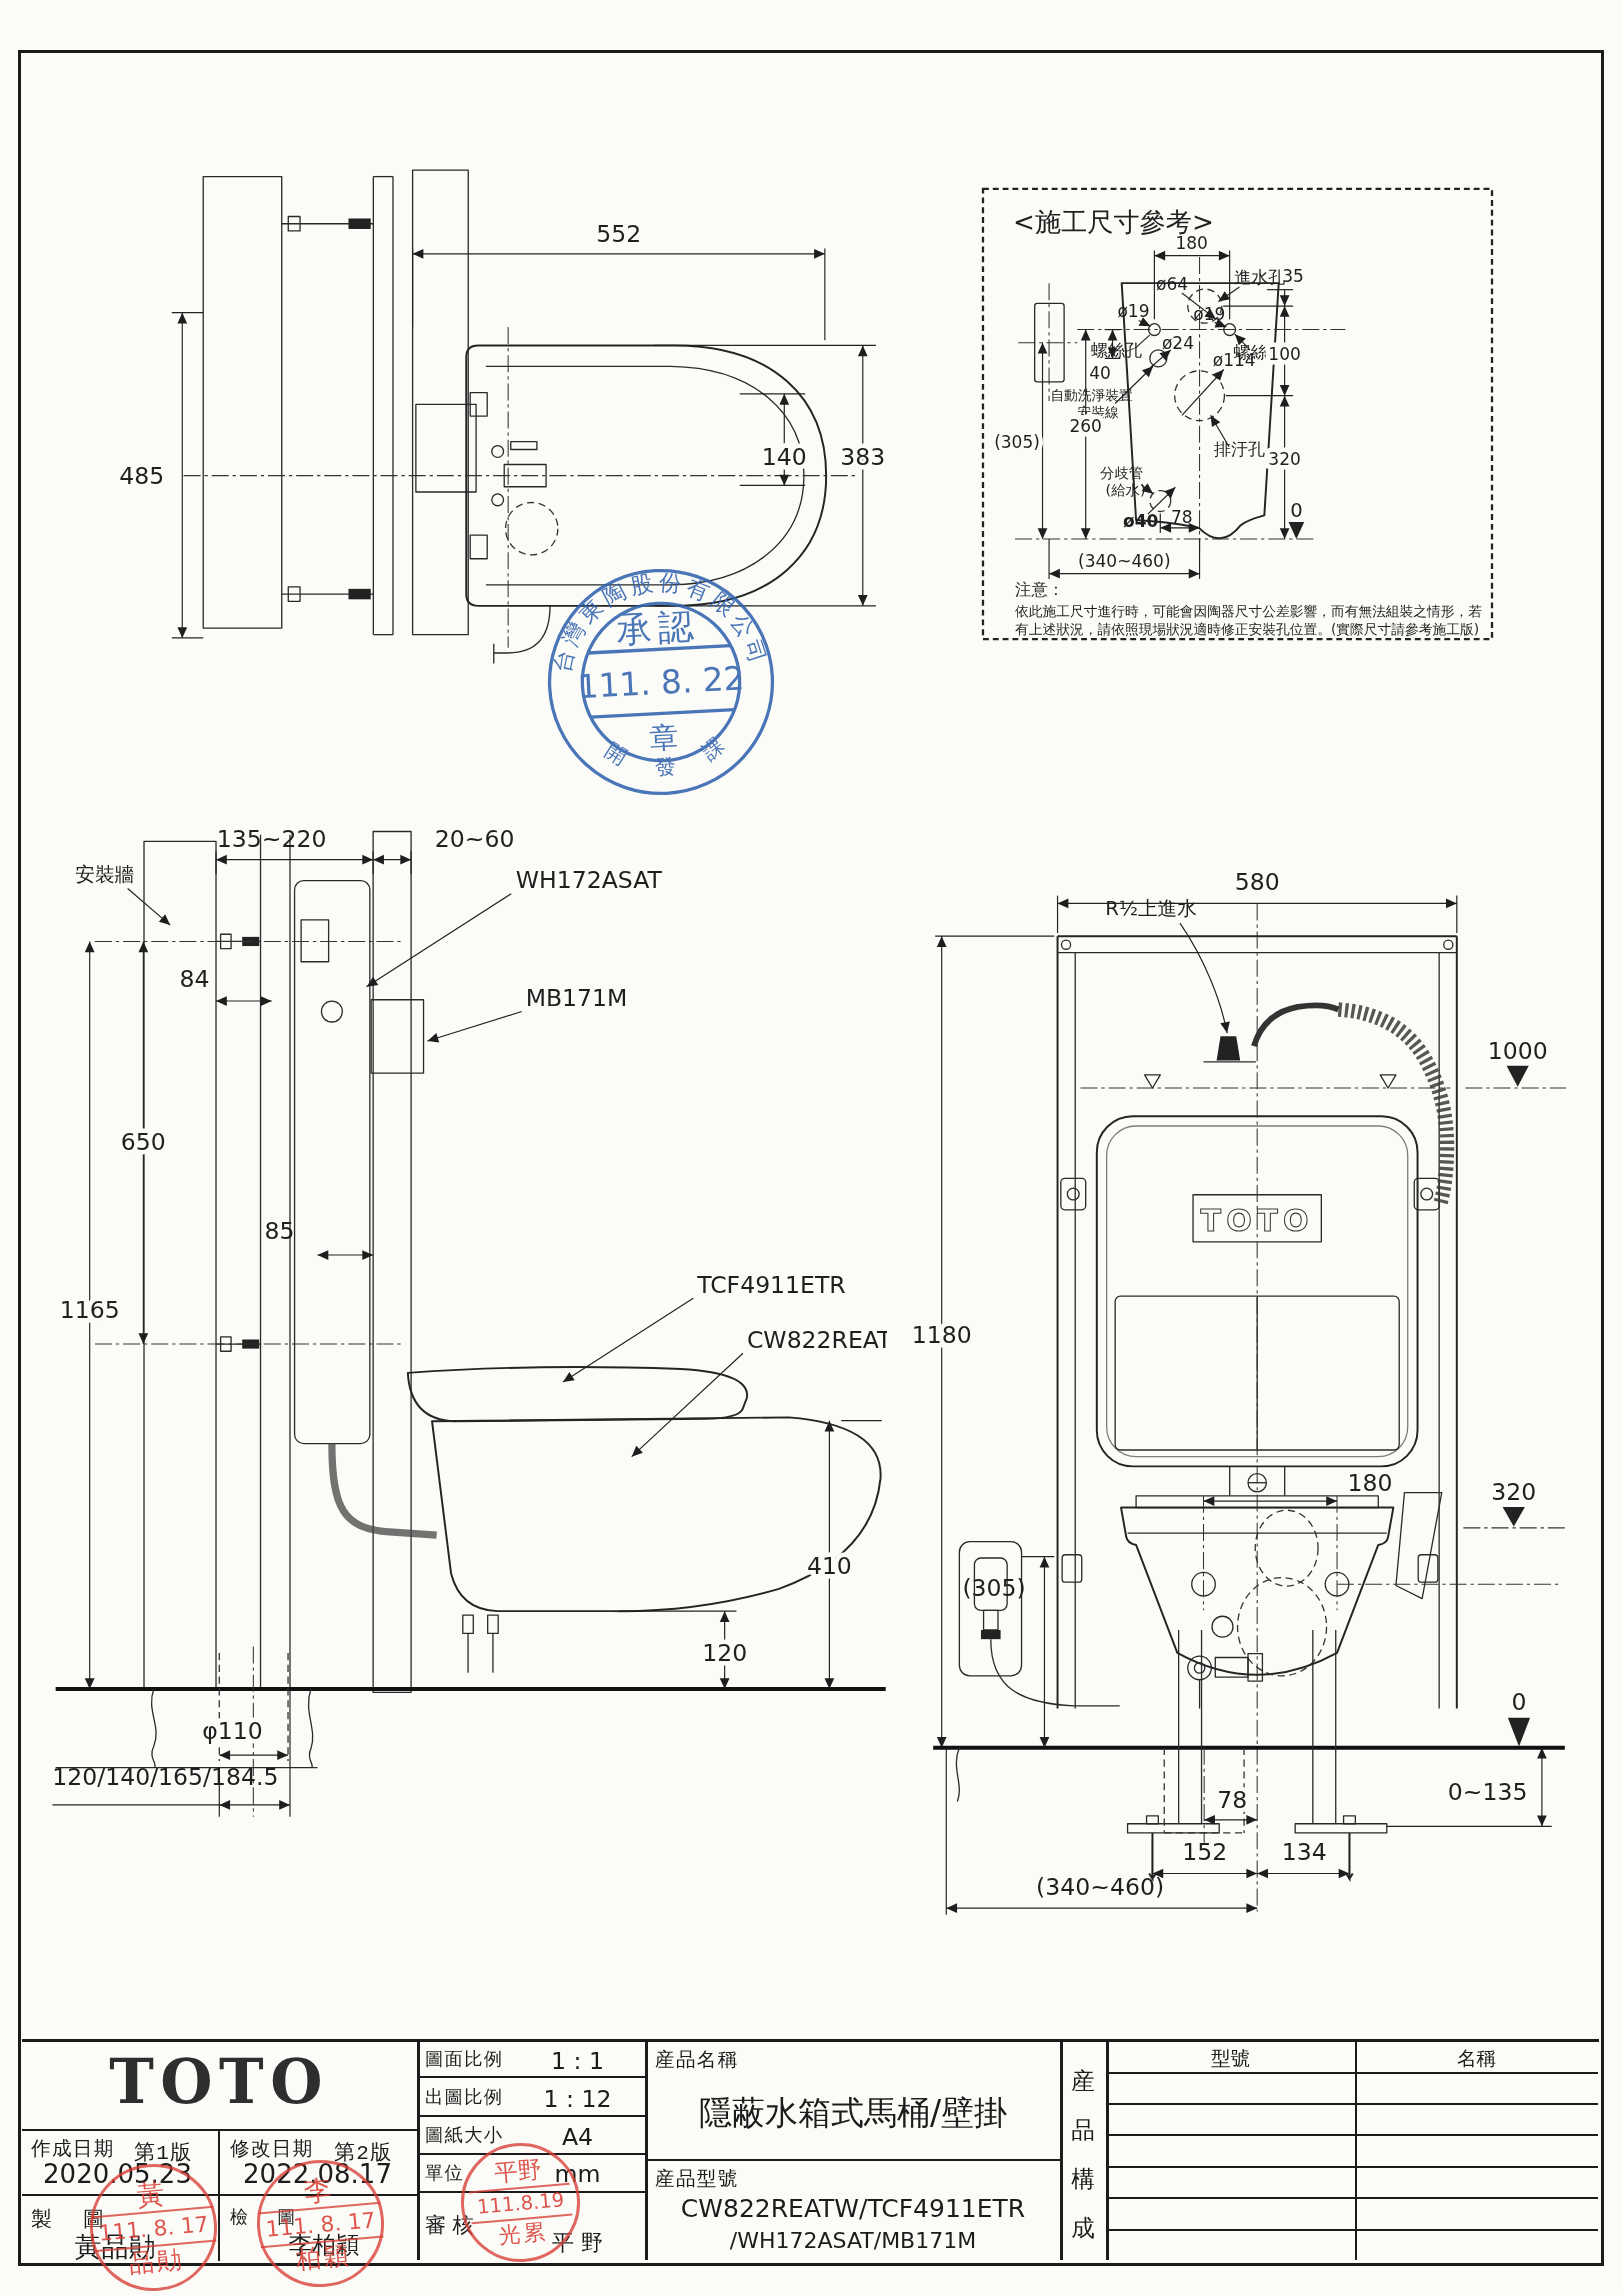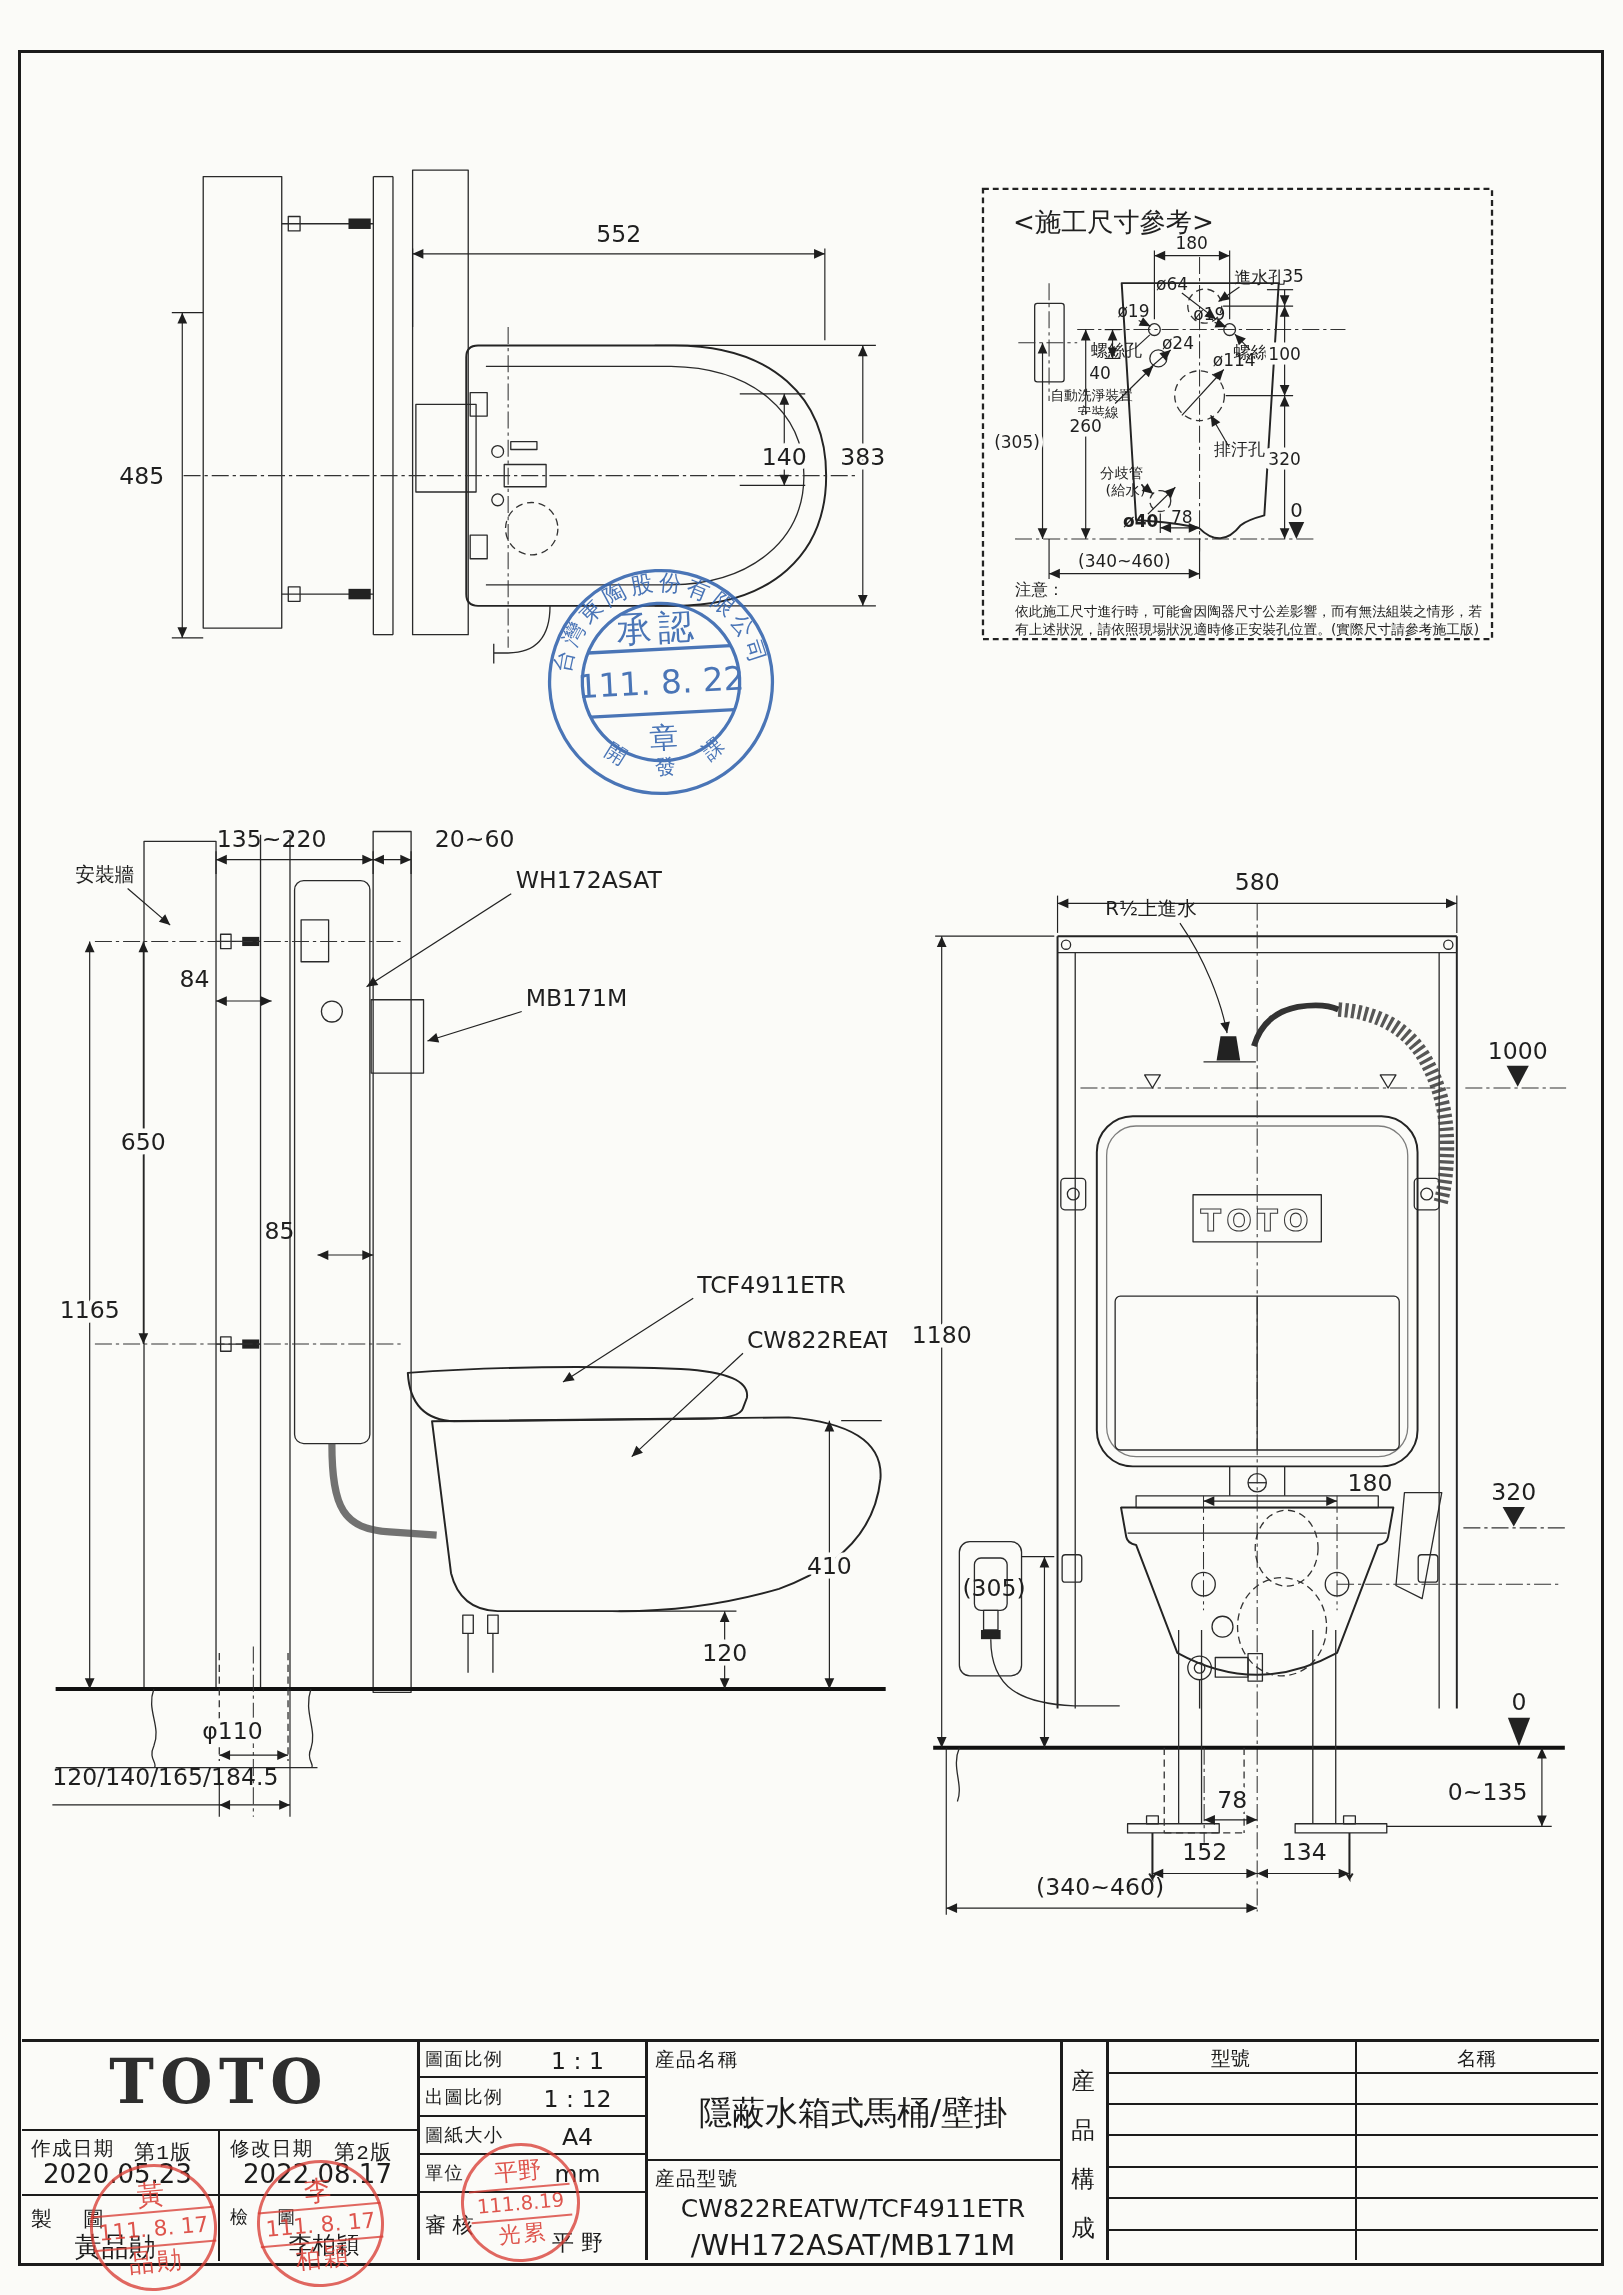--- a/index.html
+++ b/index.html
@@ -553,21 +553,21 @@
   <div class="val" style="left:517px;top:2123px;width:121px;font-size:23.6px">A4</div>
   <div class="lbl" style="left:425px;top:2160px;font-size:18.3px">單位</div>
   <div class="val" style="left:517px;top:2160px;width:121px;font-size:23.6px">mm</div>
   <div class="lbl" style="left:425px;top:2211px;font-size:21px;letter-spacing:6.5px">審核</div>
   <div class="val" style="left:517px;top:2228px;width:121px;font-size:22px">平 野</div>
 
   <div class="lbl" style="left:655px;top:2046px">産品名稱</div>
   <div class="val" style="left:645px;top:2091px;width:416px;font-size:33px">隱蔽水箱式馬桶/壁掛</div>
   <div class="lbl" style="left:655px;top:2165px">産品型號</div>
   <div class="val" style="left:645px;top:2194px;width:416px;font-size:25px">CW822REATW/TCF4911ETR</div>
-  <div class="val" style="left:645px;top:2228px;width:416px;font-size:29px">/WH172ASAT/MB171M</div>
+  <div class="val" style="left:645px;top:2228px;width:416px;font-size:22px">/WH172ASAT/MB171M</div>
 
   <div class="val" style="left:1060px;top:2065px;width:46px;font-size:23.6px">産</div>
   <div class="val" style="left:1060px;top:2114px;width:46px;font-size:23.6px">品</div>
   <div class="val" style="left:1060px;top:2163px;width:46px;font-size:23.6px">構</div>
   <div class="val" style="left:1060px;top:2212px;width:46px;font-size:23.6px">成</div>
 
   <div class="val" style="left:1106px;top:2045px;width:249px;font-size:19.6px">型號</div>
   <div class="val" style="left:1355px;top:2045px;width:243px;font-size:19.6px">名稱</div>
 
   <div class="rstamp" style="left:90px;top:2164px;width:121px;height:121px">

